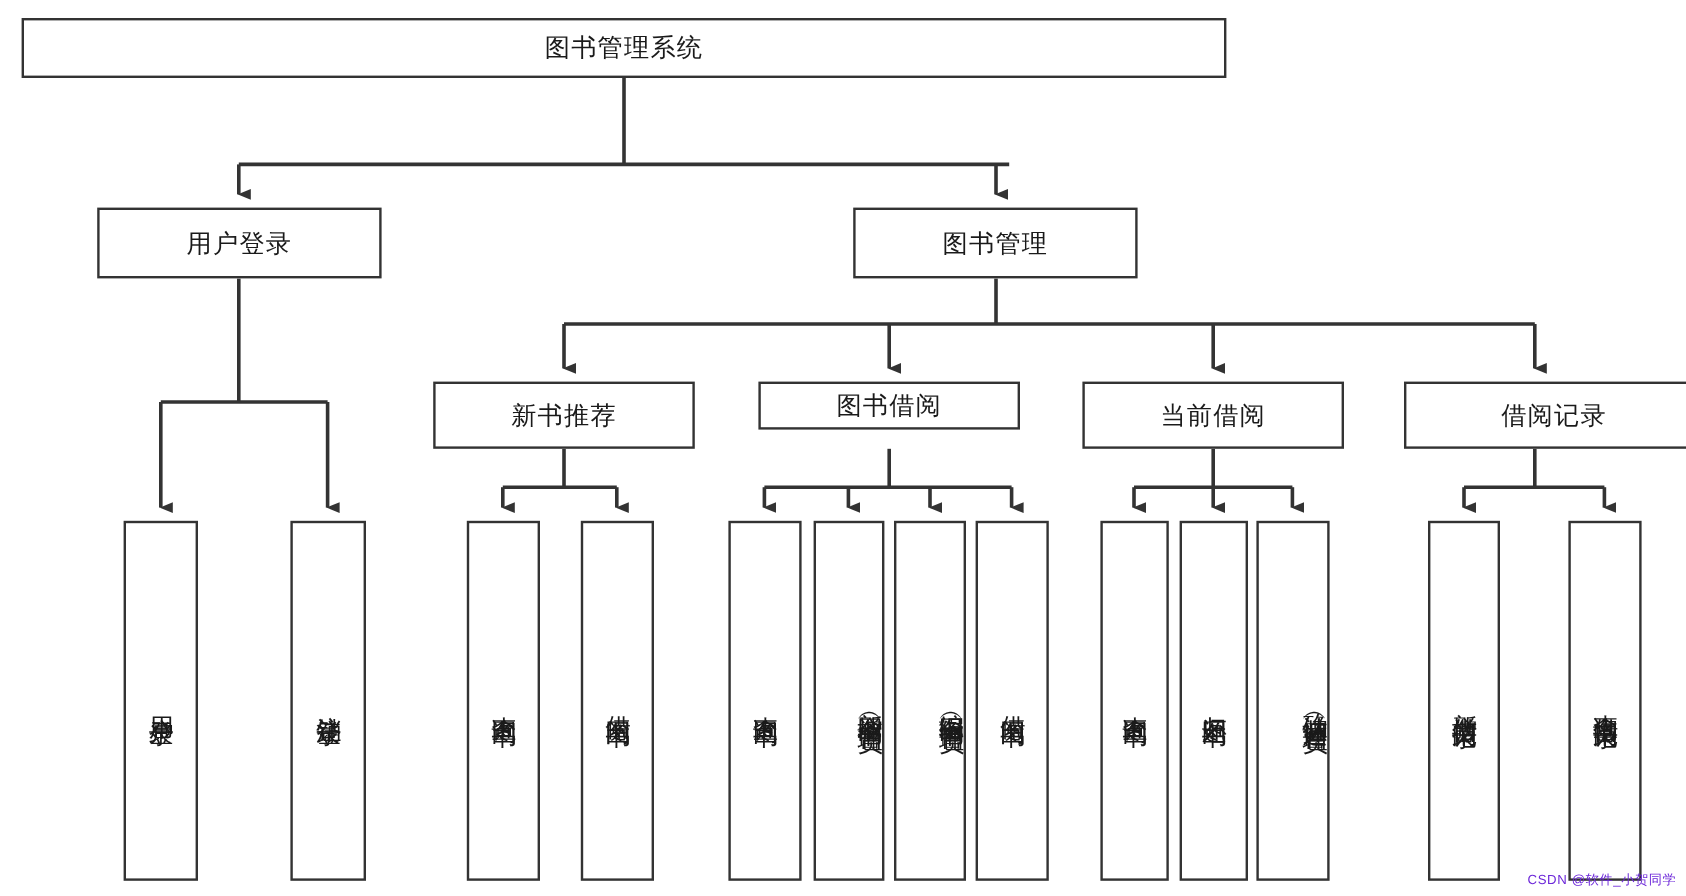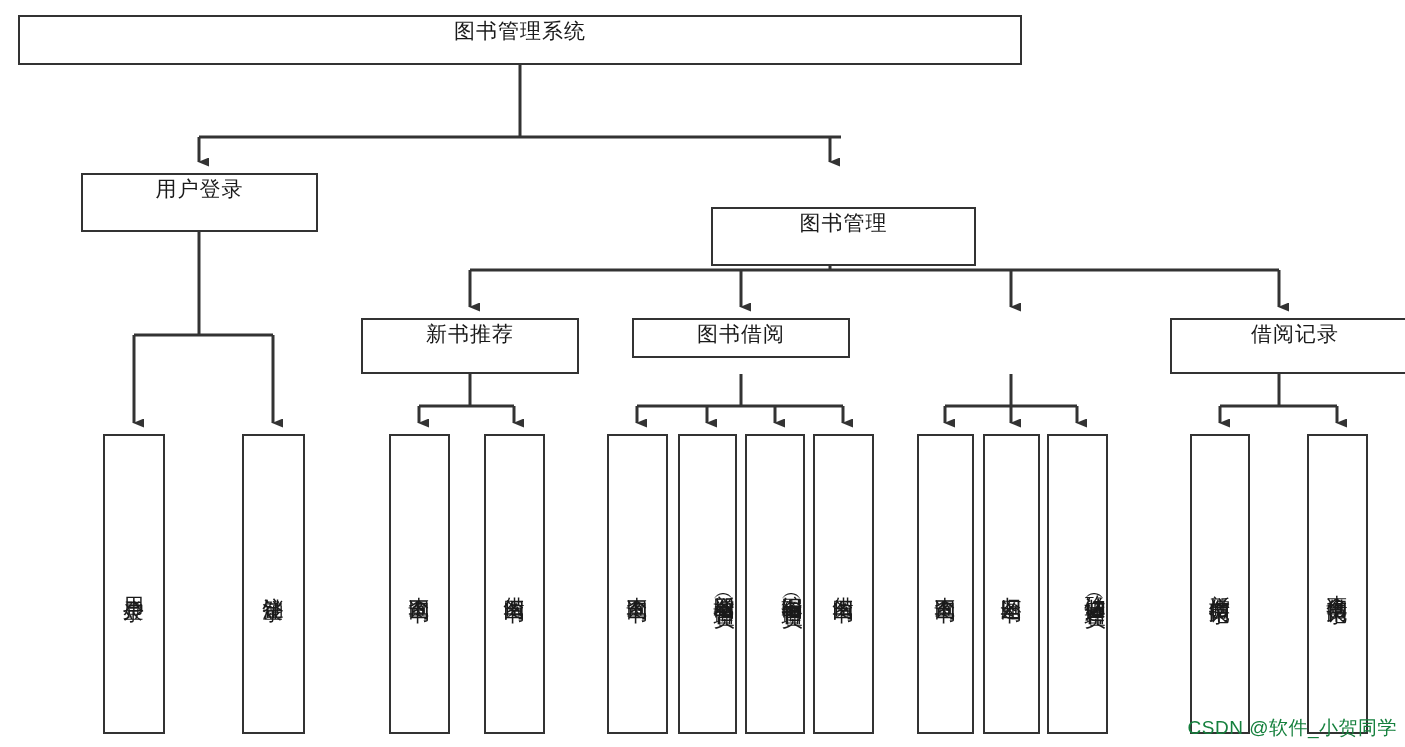--- a/index.html
+++ b/index.html
@@ -24,21 +24,21 @@
     width: 1405px;
     height: 747px;
     pointer-events: none;
   }
   .node {
     position: absolute;
     box-sizing: border-box;
     border: 2px solid #333333;
     background: #ffffff;
     display: flex;
-    align-items: flex-start;
+    align-items: center;
     justify-content: center;
     color: #1a1a1a;
   }
   .node.horiz {
     font-size: 21px;
     letter-spacing: 1px;
   }
   .node.vert {
     writing-mode: vertical-rl;
     text-orientation: upright;
@@ -49,22 +49,22 @@
     line-height: 1;
   }
   .node.vert.mid {
     align-items: center;
     padding-top: 0;
   }
   #watermark {
     position: absolute;
     right: 8px;
     bottom: 6px;
-    font-size: 19px;
-    color: #15803d;
+    font-size: 11px;
+    color: #6d28d9;
     letter-spacing: 0.5px;
     white-space: nowrap;
   }
 </style>
 </head>
 <body>
 
 <div id="canvas">
 
   <svg id="edges" viewBox="0 0 1405 747">
@@ -117,29 +117,32 @@
     </g>
   </svg>
 
   <div class="node horiz" style="left:18px; top:15px; width:1004px; height:50px;">
     <span>图书管理系统</span>
   </div>
 
   <div class="node horiz" style="left:81px; top:173px; width:237px; height:59px;">
     <span>用户登录</span>
   </div>
-  <div class="node horiz" style="left:711px; top:173px; width:265px; height:59px;margin-top:34px;">
+  <div class="node horiz" style="left:711px; top:173px; width:237px; height:59px;">
     <span>图书管理</span>
   </div>
 
   <div class="node horiz" style="left:361px; top:318px; width:218px; height:56px;font-family:Liberation Serif, serif;">
     <span>新书推荐</span>
   </div>
   <div class="node horiz" style="left:632px; top:318px; width:218px; height:40px;">
     <span>图书借阅</span>
+  </div>
+  <div class="node horiz" style="left:902px; top:318px; width:218px; height:56px;">
+    <span>当前借阅</span>
   </div>
   <div class="node horiz" style="left:1170px; top:318px; width:250px; height:56px;">
     <span>借阅记录</span>
   </div>
 
   <div class="node vert mid" style="left:103px; top:434px; width:62px; height:300px;">
     <span>用户登录</span>
   </div>
   <div class="node vert mid" style="left:242px; top:434px; width:63px; height:300px;">
     <span>注销登录</span>

